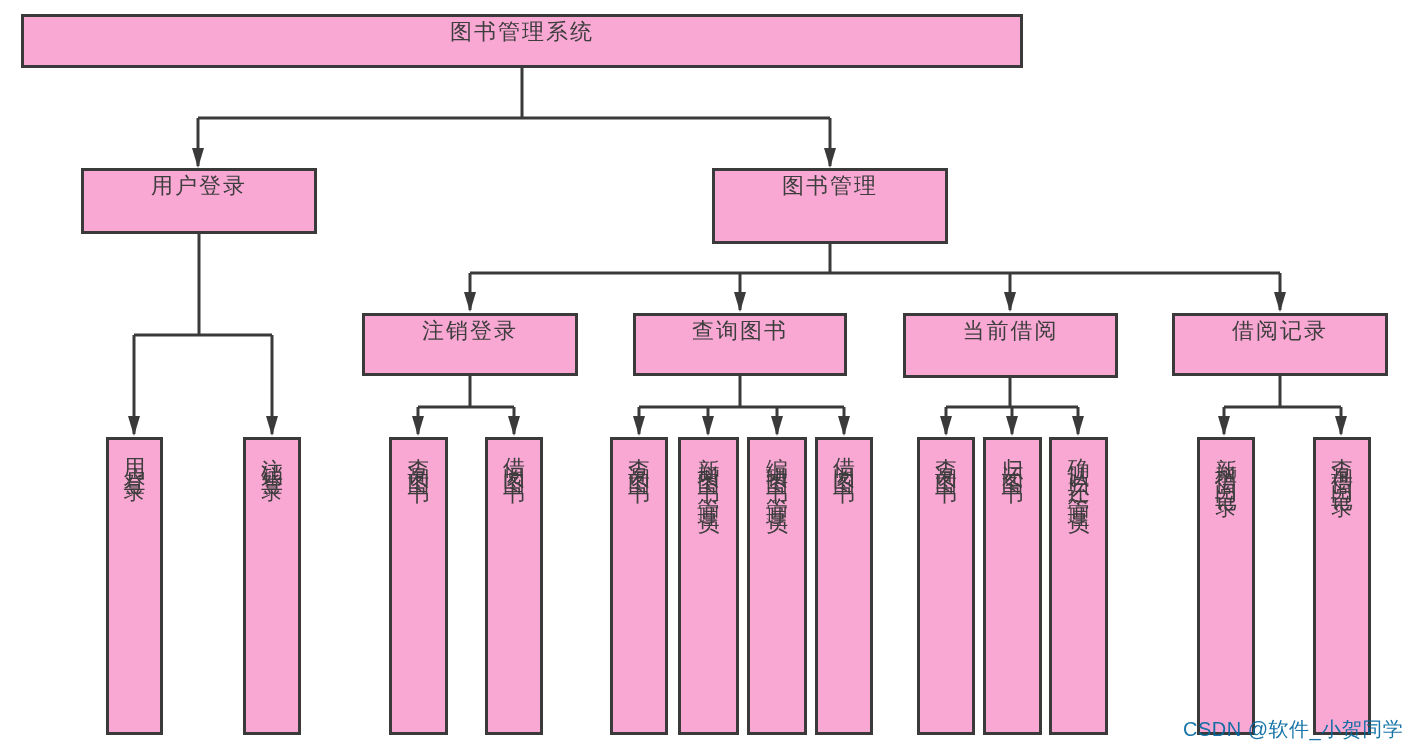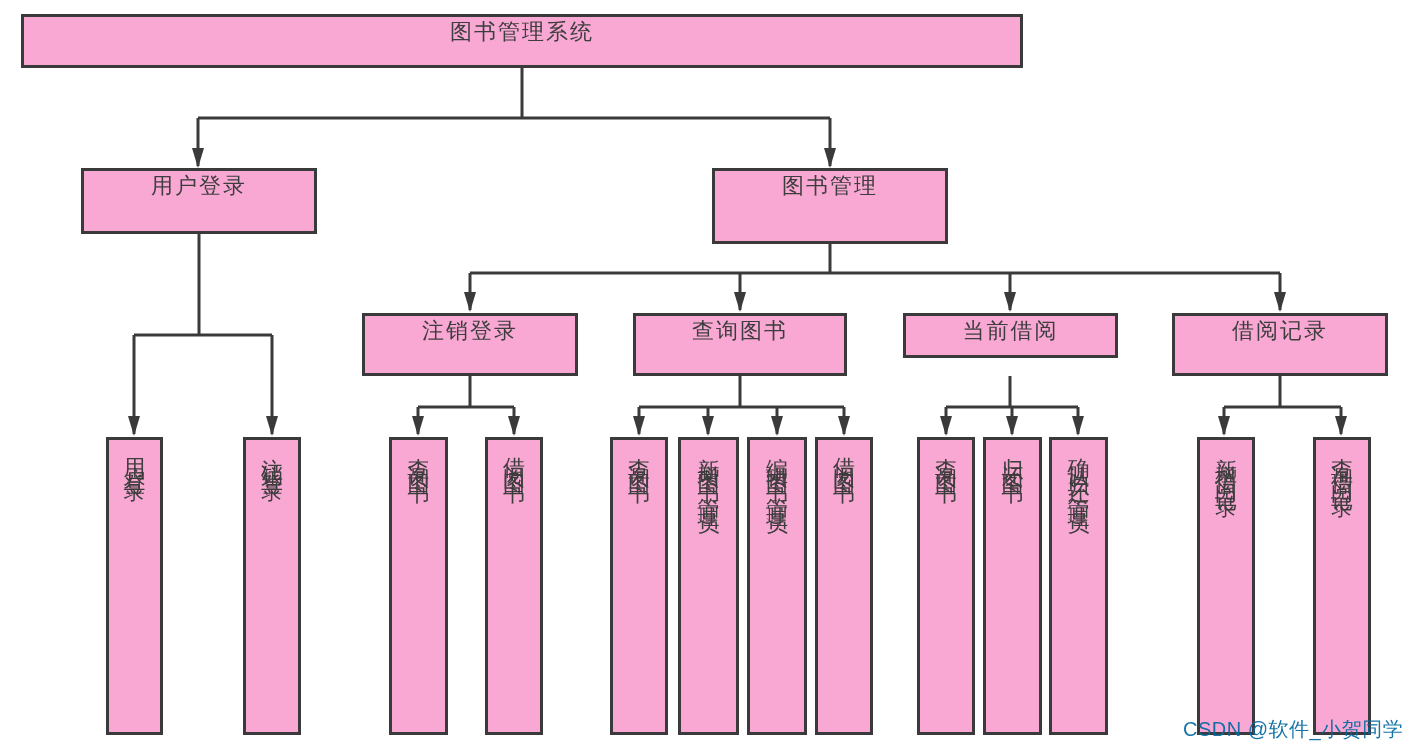--- a/index.html
+++ b/index.html
@@ -26,21 +26,21 @@
     letter-spacing:8px;
     line-height:1;
   }
   .vbox{font-size:22px;}
   
   #n-root     {left:21px;  top:14px;  width:1002px; height:54px;}
   #n-userlogin{left:81px;  top:168px; width:236px;  height:66px;}
   #n-bookmgmt {left:712px; top:168px; width:236px;  height:76px;}
   #n-newbook  {left:362px; top:313px; width:216px;  height:63px;}
   #n-borrow   {left:633px; top:313px; width:214px;  height:63px;}
-  #n-current  {left:903px; top:313px; width:215px;  height:45px;}
+  #n-current  {left:903px; top:313px; width:215px;  height:65px;}
   #n-record   {left:1172px;top:313px; width:216px;  height:63px;}
   #v1 {left:106px; top:437px;width:57px;height:298px;}
   #v2 {left:243px; top:437px;width:58px;height:298px;}
   #v3 {left:389px; top:437px;width:59px;height:298px;}
   #v4 {left:485px; top:437px;width:58px;height:298px;}
   #v5 {left:610px; top:437px;width:58px;height:298px;}
   #v6 {left:678px; top:437px;width:61px;height:298px;}
   #v7 {left:747px; top:437px;width:60px;height:298px;}
   #v8 {left:815px; top:437px;width:58px;height:298px;}
   #v9 {left:917px; top:437px;width:58px;height:298px;}

